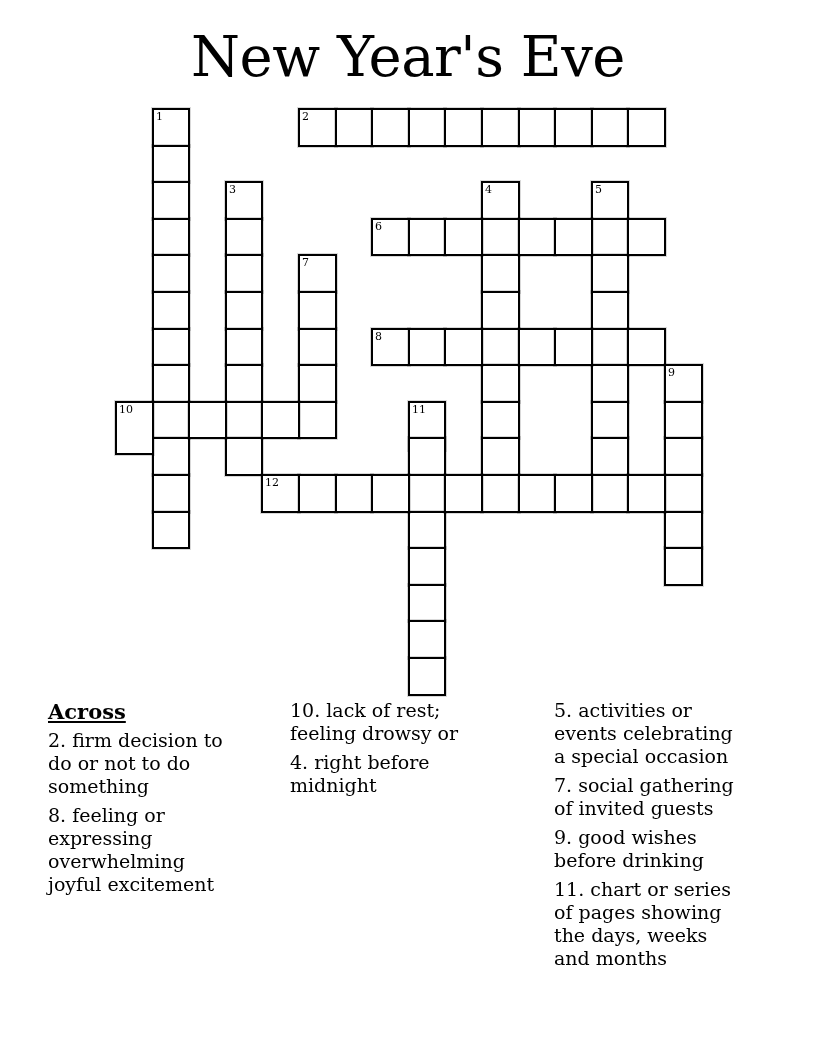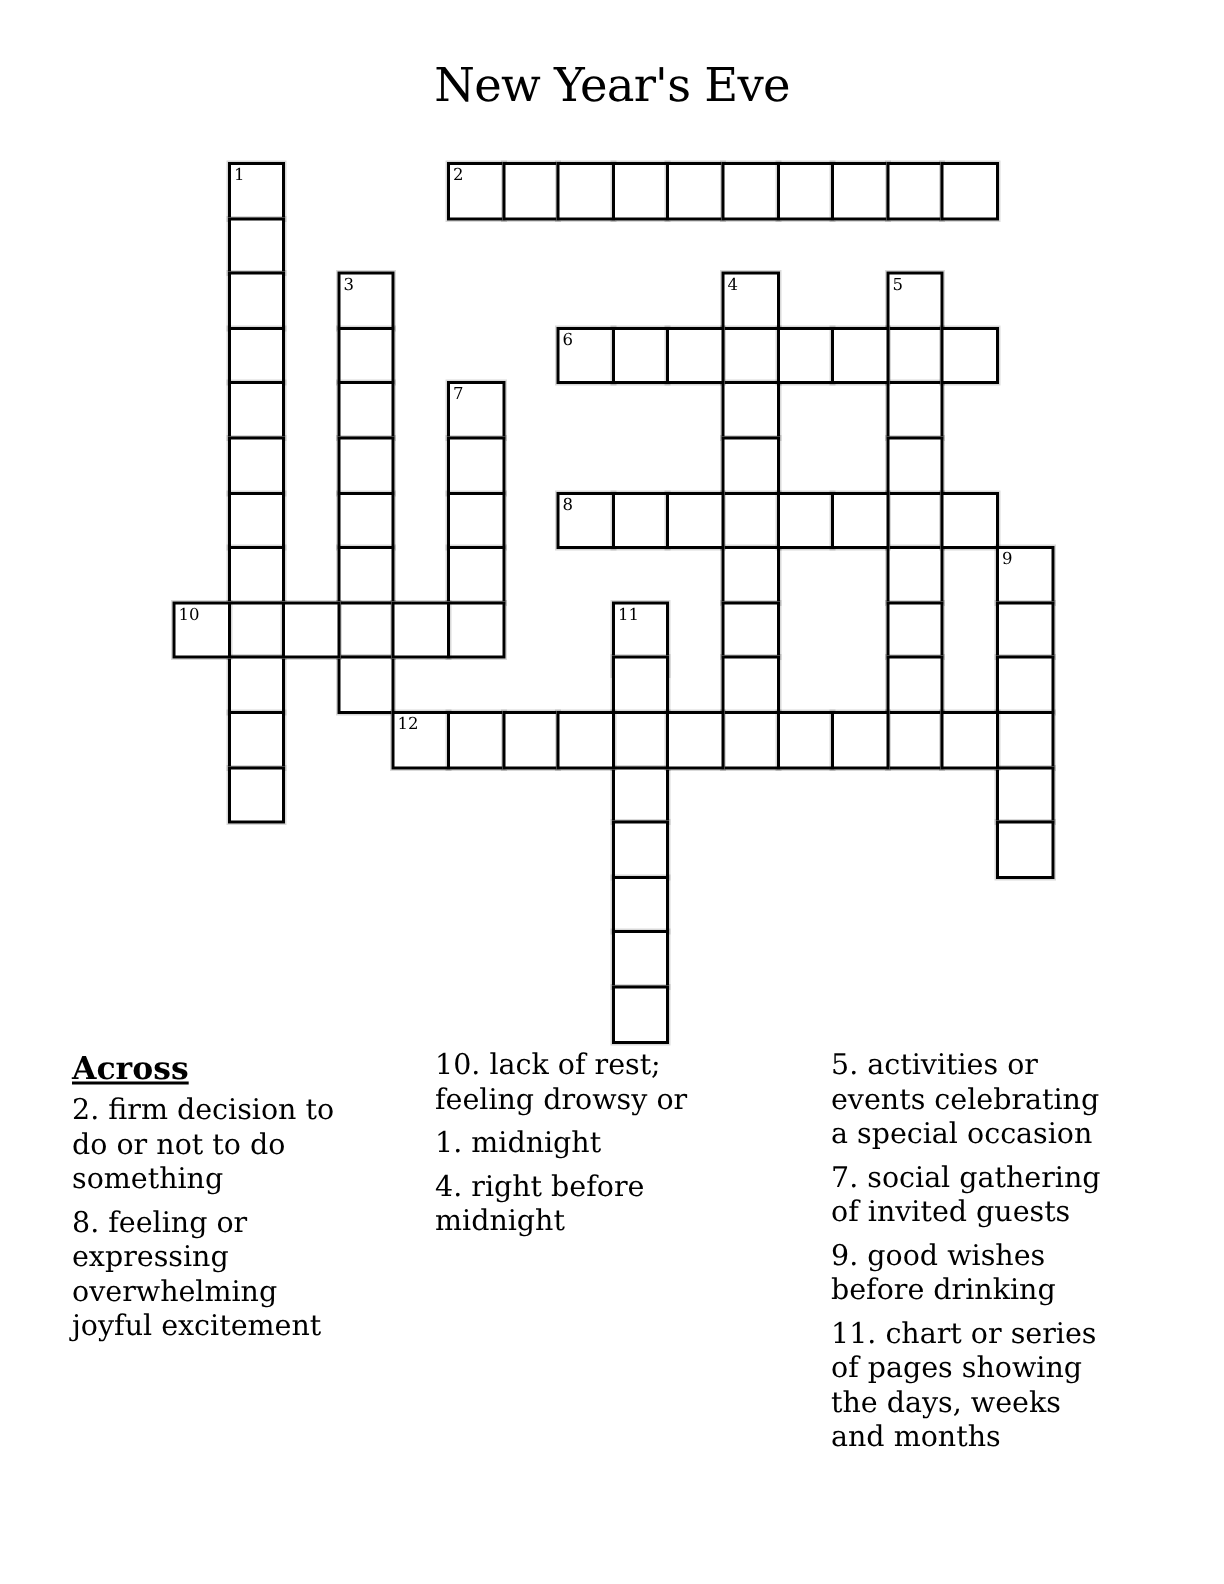--- a/index.html
+++ b/index.html
@@ -5,21 +5,21 @@
   :root{ --ink:#000000; --paper:#ffffff; }
   html,body{ margin:0; padding:0; background:#fff; }
   .page{
     position:relative; width:816px; height:1056px;
     background:var(--paper); color:var(--ink);
     font-family:"DejaVu Serif", serif; overflow:hidden;
   }
   .title{
     position:absolute; top:30px; left:0; width:816px;
     margin:0; text-align:center;
-    font-size:31px; line-height:54px; font-weight:400;
+    font-size:56px; line-height:54px; font-weight:400;
     letter-spacing:-0.5px;
   }
   .grid{ position:absolute; left:0; top:0; width:816px; height:1056px; }
   .cell{
     position:absolute; box-sizing:border-box;
     background:var(--paper); border:2px solid var(--ink);
     box-shadow:0 0 0 1px rgba(0,0,0,0.15);
   }
   .cellnum{
     position:absolute; top:0; left:2px;
@@ -129,21 +129,21 @@
       <div class="cell" style="left: 554px; top: 328px; width: 39px; height: 38px;"></div>
       <div class="cell" style="left: 627px; top: 328px; width: 39px; height: 38px;"></div>
       <div class="cell" style="left: 664px; top: 364px; width: 39px; height: 39px;">
         <span class="cellnum">9</span>
       </div>
       <div class="cell" style="left: 664px; top: 401px; width: 39px; height: 38px;"></div>
       <div class="cell" style="left: 664px; top: 437px; width: 39px; height: 39px;"></div>
       <div class="cell" style="left: 664px; top: 474px; width: 39px; height: 39px;"></div>
       <div class="cell" style="left: 664px; top: 511px; width: 39px; height: 38px;"></div>
       <div class="cell" style="left: 664px; top: 547px; width: 39px; height: 39px;"></div>
-      <div class="cell" style="left: 115px; top: 401px; width: 39px; height: 38px;">
+      <div class="cell" style="left: 115px; top: 401px; width: 39px; height: 54px;">
         <span class="cellnum">10</span>
       </div>
       <div class="cell" style="left: 188px; top: 401px; width: 39px; height: 38px;"></div>
       <div class="cell" style="left: 261px; top: 401px; width: 39px; height: 38px;"></div>
       <div class="cell" style="left: 408px; top: 401px; width: 38px; height: 50px;">
         <span class="cellnum">11</span>
       </div>
       <div class="cell" style="left: 408px; top: 437px; width: 38px; height: 39px;"></div>
       <div class="cell" style="left: 408px; top: 474px; width: 38px; height: 39px;"></div>
       <div class="cell" style="left: 408px; top: 511px; width: 38px; height: 38px;"></div>
@@ -163,21 +163,20 @@
       <div class="cell" style="left: 627px; top: 474px; width: 39px; height: 39px;"></div>
     </div>
   <div class="clues">
     <div class="clues-col col-1">
         <div class="clues-heading">Across</div>
         <div class="clue"><b class="cnum">2.</b><span> firm decision to do or not to do something</span></div>
         <div class="clue"><b class="cnum">8.</b><span> feeling or expressing overwhelming joyful excitement</span></div>
       </div>
     <div class="clues-col col-2">
         <div class="clue"><b class="cnum">10.</b><span> lack of rest; feeling drowsy or</span></div>
-        <div class="clue"><b class="cnum">1.</b><span> midnight</span></div>
         <div class="clue"><b class="cnum">4.</b><span> right before midnight</span></div>
       </div>
     <div class="clues-col col-3">
         <div class="clue"><b class="cnum">5.</b><span> activities or events celebrating a special occasion</span></div>
         <div class="clue"><b class="cnum">7.</b><span> social gathering of invited guests</span></div>
         <div class="clue"><b class="cnum">9.</b><span> good wishes before drinking</span></div>
         <div class="clue"><b class="cnum">11.</b><span> chart or series of pages showing the days, weeks and months</span></div>
       </div>
   </div>
 </div>

